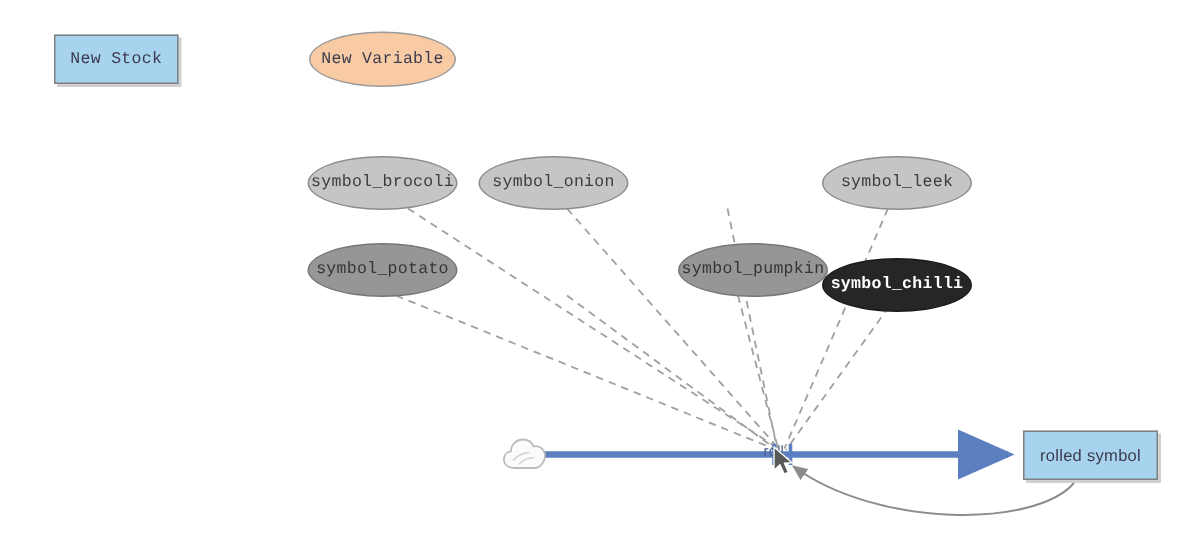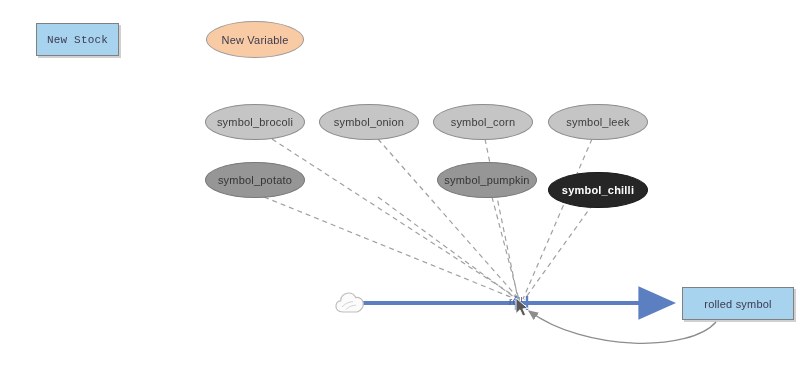--- a/index.html
+++ b/index.html
@@ -49,20 +49,21 @@
   .ellipse {
     position: absolute;
     box-sizing: border-box;
     border-radius: 50%;
     display: flex;
     align-items: center;
     justify-content: center;
     white-space: nowrap;
     font-size: 11px;
     letter-spacing: .2px;
+    font-family: Liberation Mono, monospace;
   }
   .ellipse.variable-new {
     background: #f9cba4;
     border: 1.3px solid #9a9a9a;
     color: #3b3b4f;
   }
   .ellipse.sym-light {
     background: #c5c5c5;
     border: 1.3px solid #8c8c8c;
     color: #3c3c3c;
@@ -154,42 +155,39 @@
   <div class="ellipse variable-new" style="left:206px; top:21px; width:98px; height:37px;">
     <span>New Variable</span>
   </div>
 
   <div class="ellipse sym-light" style="left:205px; top:104px; width:100px; height:36px;">
     <span>symbol_brocoli</span>
   </div>
   <div class="ellipse sym-light" style="left:319px; top:104px; width:100px; height:36px;">
     <span>symbol_onion</span>
   </div>
-  <div class="ellipse sym-light" style="left:433px; top:104px; width:100px; height:36px;">
-    <span>symbol_corn</span>
-  </div>
   <div class="ellipse sym-light" style="left:548px; top:104px; width:100px; height:36px;">
     <span>symbol_leek</span>
   </div>
 
   <div class="ellipse sym-dark" style="left:205px; top:162px; width:100px; height:36px;">
     <span>symbol_potato</span>
   </div>
-  <div class="ellipse sym-dark" style="left:437px; top:162px; width:100px; height:36px;">
+  <div class="ellipse sym-dark" style="left:452px; top:162px; width:100px; height:36px;">
     <span>symbol_pumpkin</span>
   </div>
   <div class="ellipse sym-selected" style="left:548px; top:172px; width:100px; height:36px;">
     <span>symbol_chilli</span>
   </div>
 
   <div class="valve-label" style="left:509px; top:296px;">
     <span>roll</span>
   </div>
 
-  <div class="stock shadowed" style="left:682px; top:287px; width:112px; height:33px;">
+  <div class="stock shadowed" style="left:682px; top:287px; width:90px; height:33px;">
     <span>rolled symbol</span>
   </div>
 
   <svg class="cursor" style="left:515px; top:297px;" width="16" height="22" viewBox="0 0 16 22">
     <path d="M1,1 L1,16.5 L5,12.8 L7.8,19 L10.6,17.8 L7.9,11.8 L13,11.5 Z" fill="#585858" stroke="#ffffff" stroke-width="0.9" stroke-linejoin="round"></path>
   </svg>
 
 </div>
 
 </body></html>

